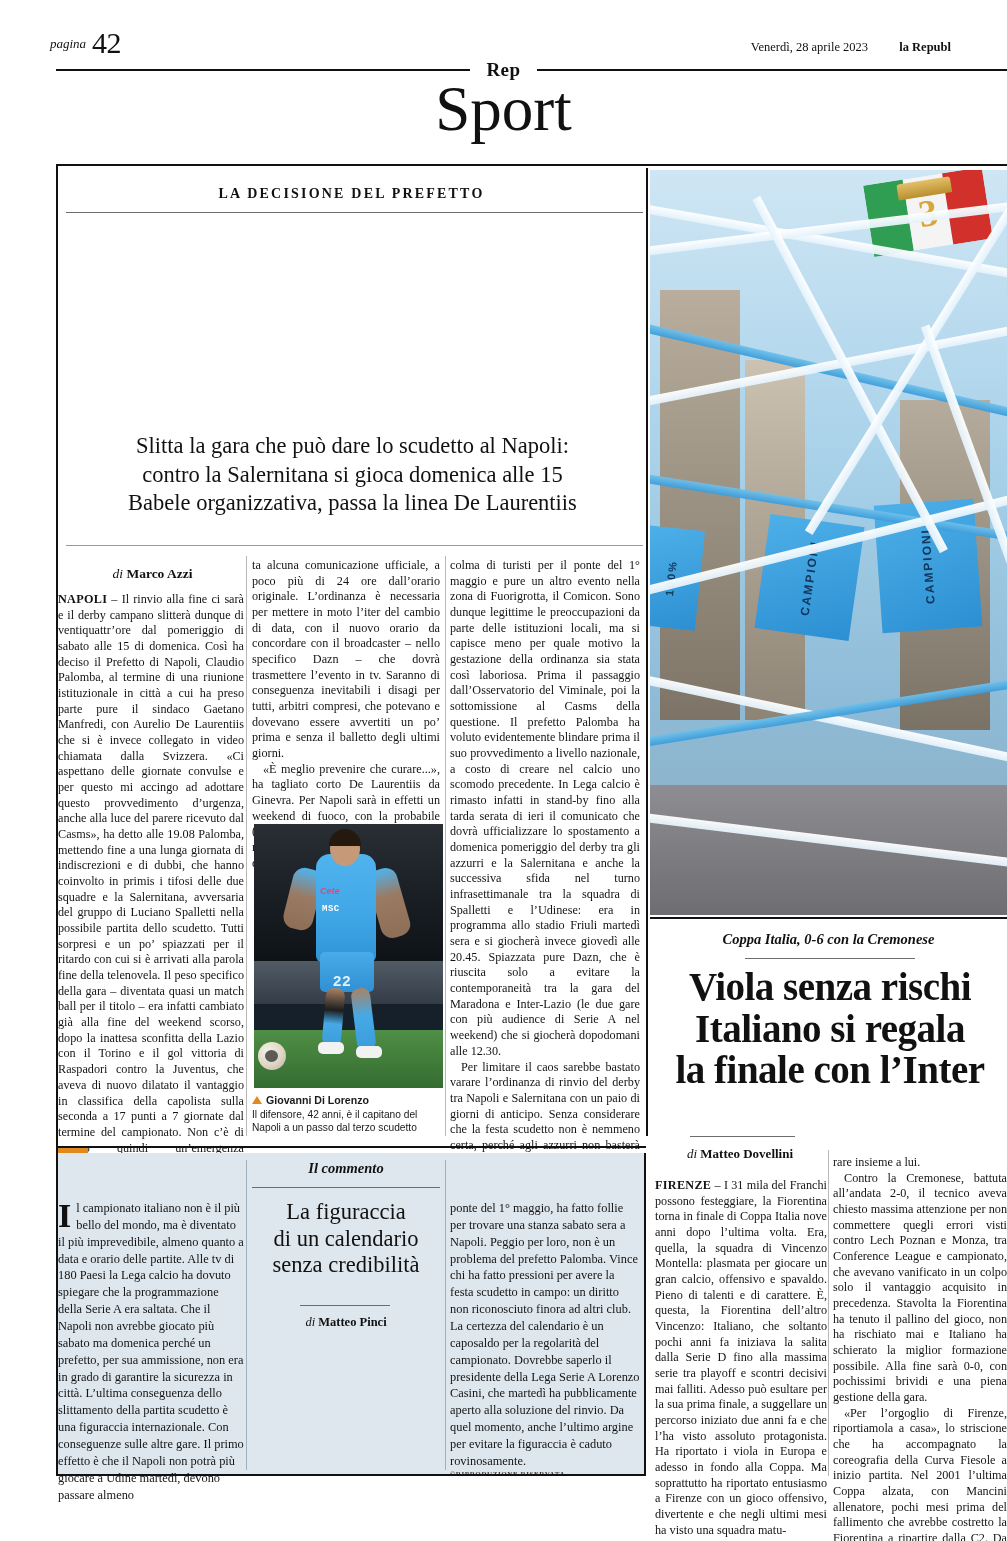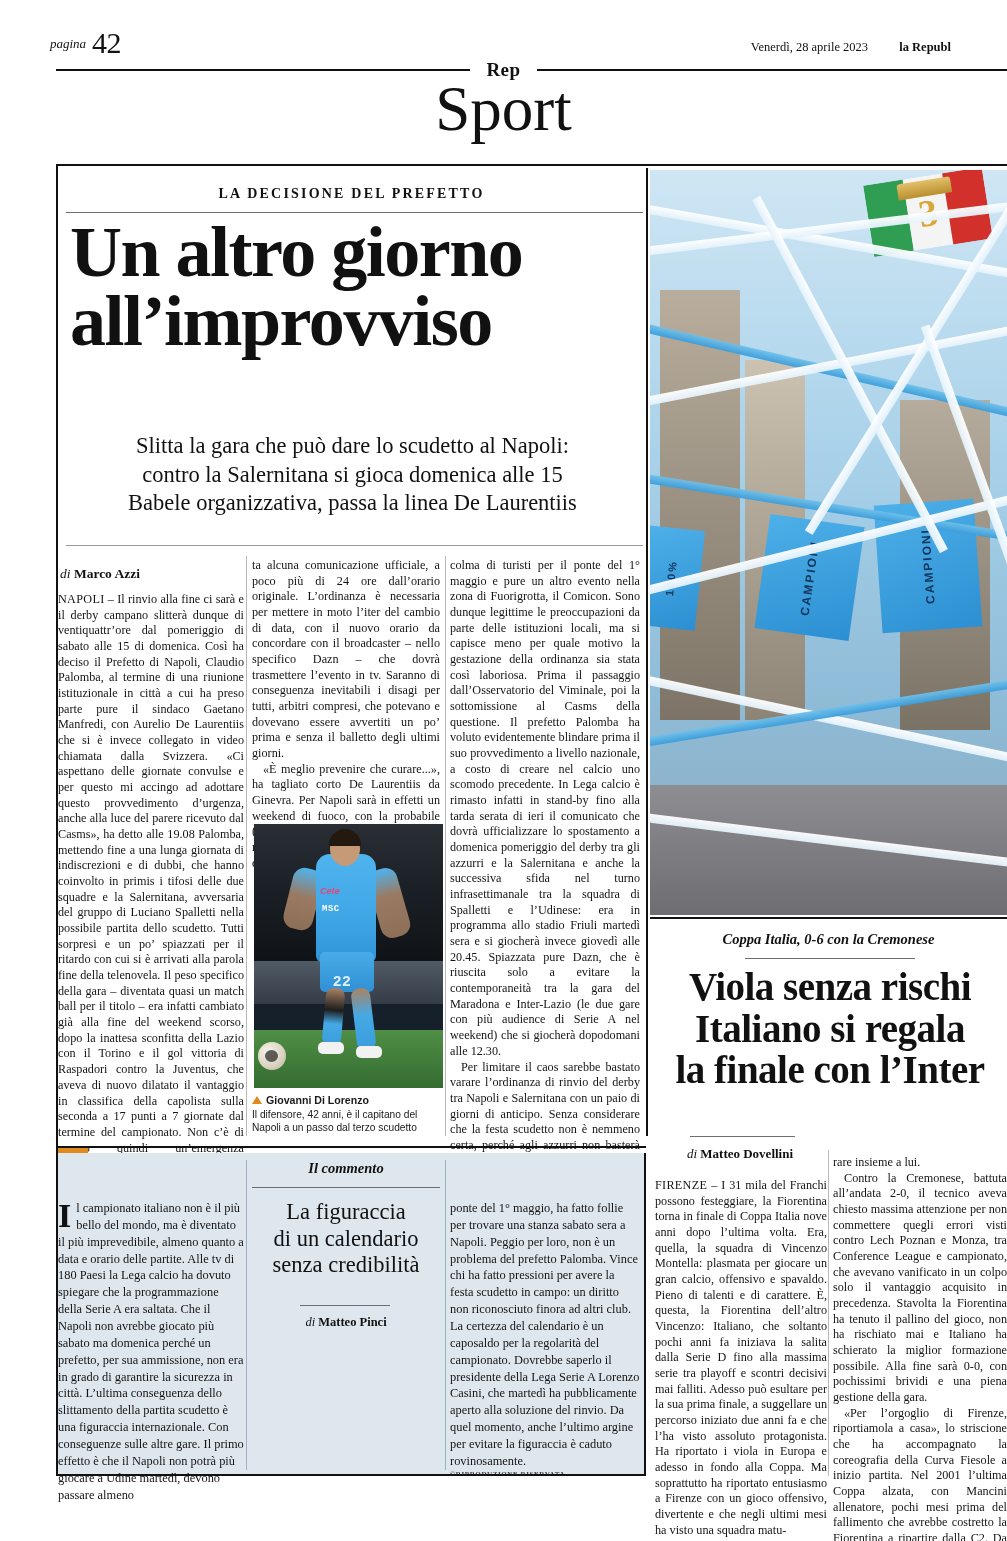--- a/index.html
+++ b/index.html
@@ -40,29 +40,29 @@
     position:absolute;left:70px;top:218px;width:580px;
     font-size:72px;line-height:0.96;font-weight:bold;color:#111;letter-spacing:-1.5px;
   }
   .standfirst{
     position:absolute;left:60px;top:432px;width:585px;text-align:center;
     font-size:22.5px;line-height:1.27;color:#111;
   }
   .stand-rule{position:absolute;left:66px;top:545px;width:577px;height:1px;background:#9a9a9a;}
 
   
-  .byline{position:absolute;left:60px;top:566px;width:185px;font-size:13.5px;color:#111;}
+  .byline{position:absolute;left:60px;top:566px;width:185px;text-align:center;font-size:13.5px;color:#111;}
   .byline i{font-style:italic;}
   .byline b{font-weight:bold;}
 
   
   .col{position:absolute;font-size:12.2px;line-height:1.285;color:#141414;text-align:justify;}
   .col p{margin:0;text-indent:11px;}
   .col p.first{text-indent:0;}
-  .col .loc{font-weight:normal;letter-spacing:0.3px;margin-top:8px;}
+  .col .loc{font-weight:bold;letter-spacing:0.3px;margin-top:8px;}
   .col1{left:58px;top:592px;width:186px;height:545px;}
   .col2a{left:252px;top:558px;width:188px;}
   .col3{left:450px;top:558px;width:190px;height:578px;}
   .rip{font-size:7px;letter-spacing:0.6px;color:#333;margin-top:6px;font-weight:bold;}
 
   
   .playerphoto{
     position:absolute;left:254px;top:824px;width:189px;height:264px;overflow:hidden;
     background:#16202b;
   }
@@ -194,24 +194,20 @@
     <span>Rep</span>
   </div>
   <div class="sport-title">Sport</div>
   <div class="rule-under-sport"></div>
 
   <div class="frame-left"></div>
 
   <div class="kicker">LA DECISIONE DEL PREFETTO</div>
   <div class="kicker-rule"></div>
 
-  <div class="headline">
-    <div>Un altro giorno</div>
-    <div>all’improvviso</div>
-  </div>
 
   <div class="standfirst">
     <div>Slitta la gara che può dare lo scudetto al Napoli:</div>
     <div>contro la Salernitana si gioca domenica alle 15</div>
     <div>Babele organizzativa, passa la linea De Laurentiis</div>
   </div>
   <div class="stand-rule"></div>
 
   <div class="byline">
     <i>di</i>

